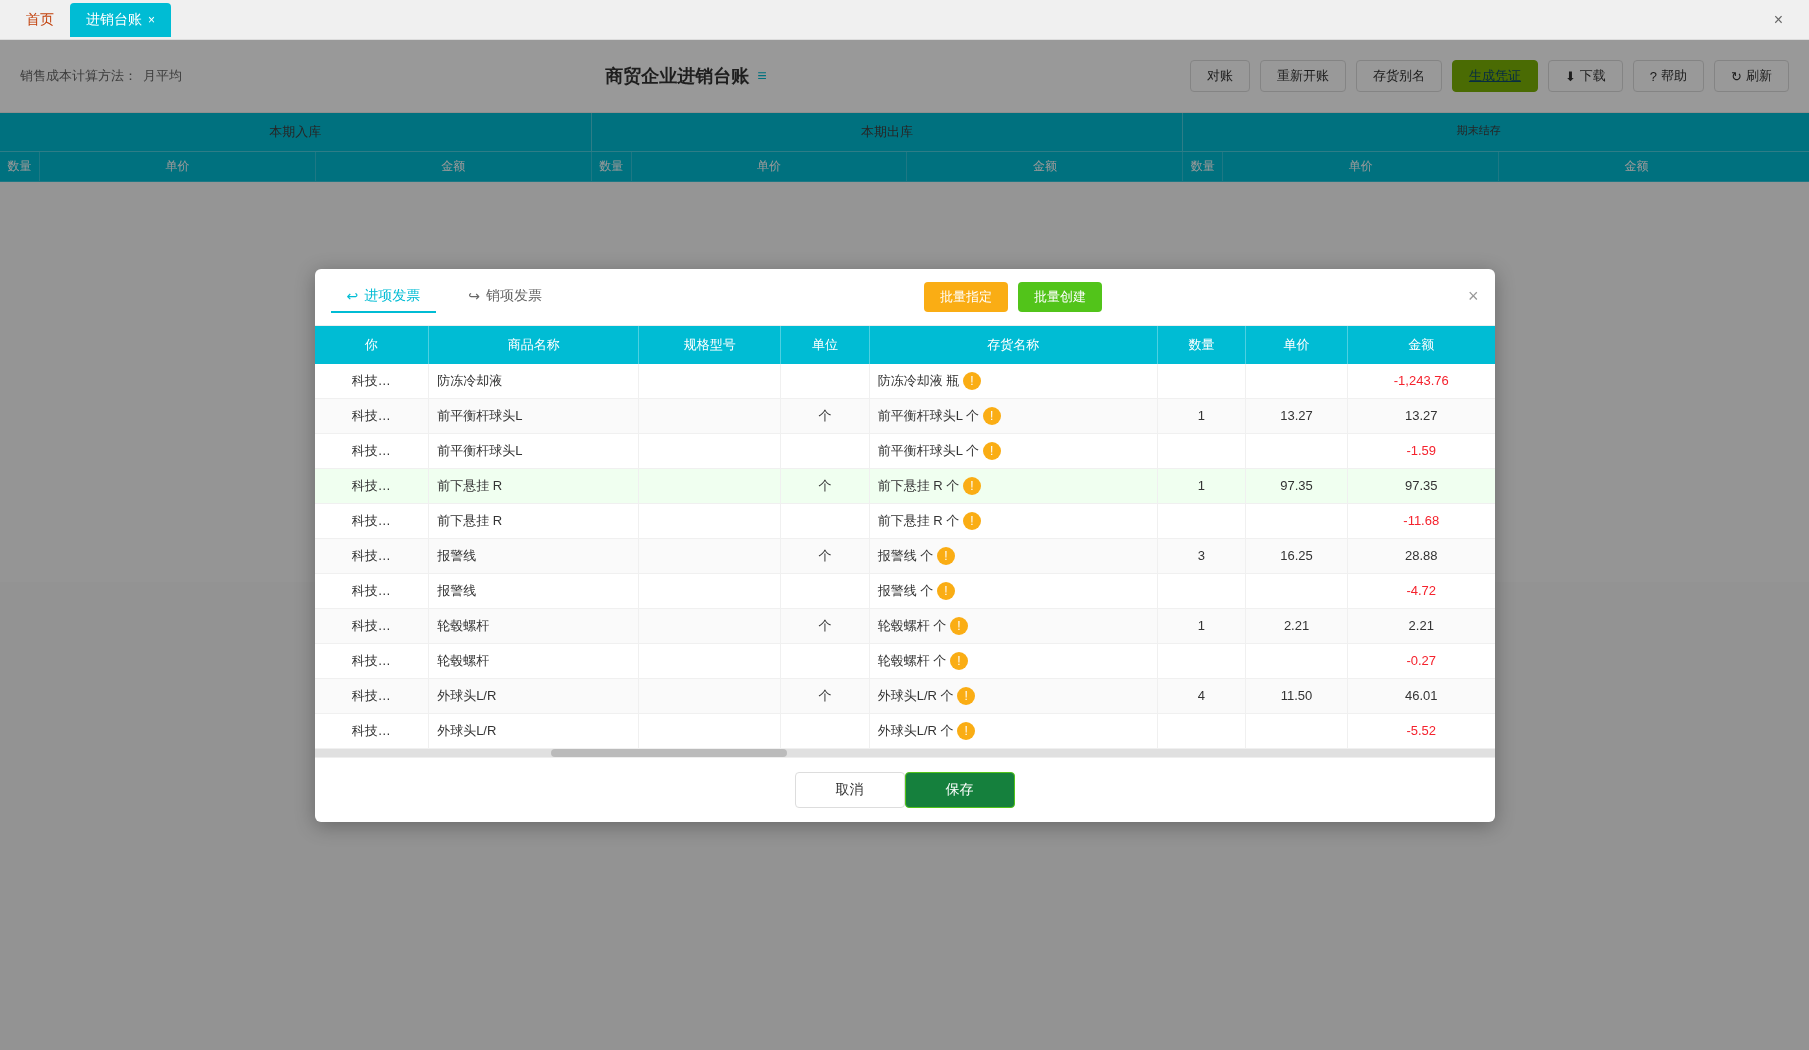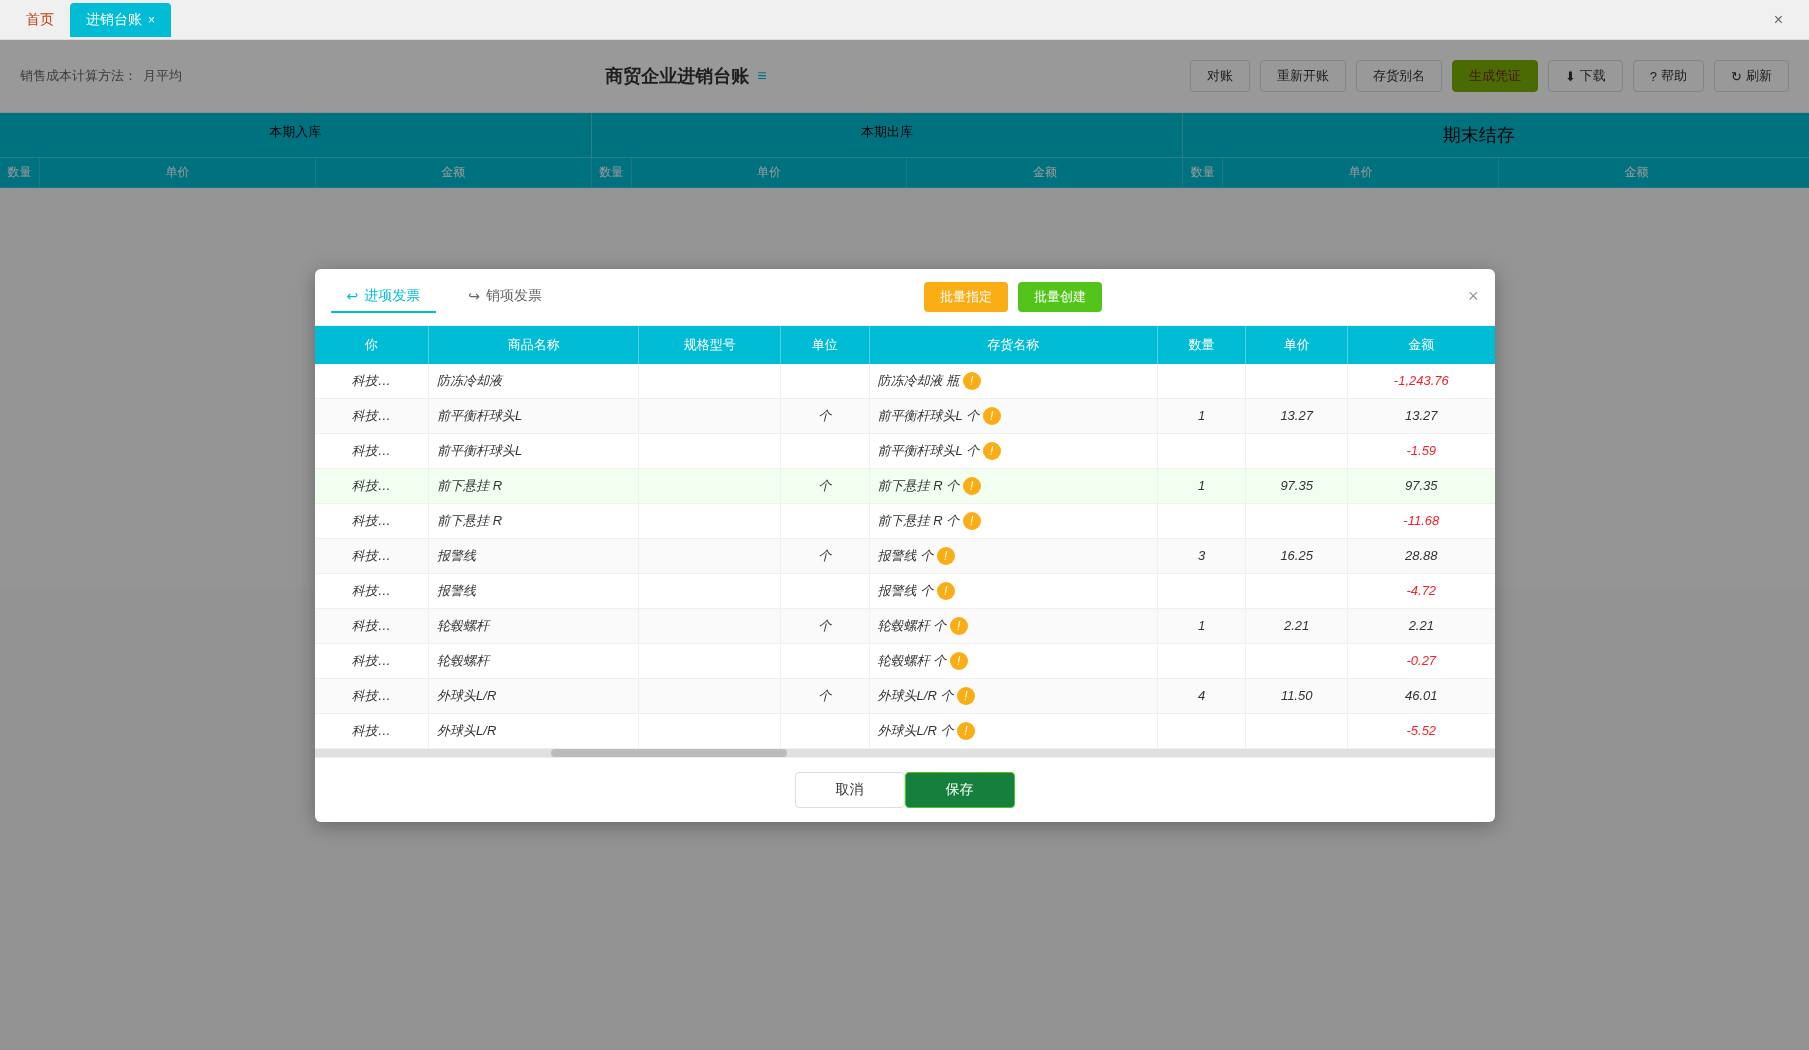--- a/index.html
+++ b/index.html
@@ -13,21 +13,21 @@
     .tab-close-main { margin-left: auto; color: #666; cursor: pointer; font-size: 16px; padding: 0 16px; }
 
     
     .main-area { background: #f5f5f5; width: 100%; height: calc(1050px - 40px); position: relative; }
 
     
     .toolbar { display: flex; align-items: center; background: #fff; padding: 12px 20px; border-bottom: 1px solid #eee; gap: 10px; }
     .toolbar-title { font-size: 18px; font-weight: bold; color: #333; margin: 12px auto; display: flex; align-items: center; gap: 8px; }
     .cost-method { font-size: 13px; color: #666; display: flex; align-items: center; gap: 6px; }
     .btn { padding: 6px 16px; border: 1px solid #ddd; border-radius: 4px; cursor: pointer; font-size: 13px; background: #fff; color: #333; }
-    .btn-primary { background: #7cb305; border-color: #7cb305; color: #7f1d1d; }
+    .btn-primary { background: #7cb305; border-color: #7cb305; color: #0c4a6e; text-decoration: underline; }
     .btn-icon { display: flex; align-items: center; gap: 4px; }
     .month-item { text-align: center; padding: 4px 2px; font-size: 11px; color: #666; border-bottom: 1px solid #e0e0e0; cursor: pointer; }
     .month-item.active { background: #7cb305; color: #fff; }
 
     
     .modal-overlay { position: absolute; top: 0; left: 0; width: 100%; height: 100%; background: rgba(0,0,0,0.4); display: flex; align-items: center; justify-content: center; z-index: 100; }
 
     
     .modal { background: #fff; border-radius: 6px; width: 1180px; max-height: 580px; display: flex; flex-direction: column; box-shadow: 0 4px 20px rgba(0,0,0,0.3); }
     .modal-header { display: flex; align-items: center; padding: 12px 16px; border-bottom: 1px solid #eee; gap: 16px; }
@@ -37,21 +37,21 @@
     .batch-btns { margin-left: auto; display: flex; gap: 10px; }
     .batch-btn { padding: 6px 16px; border-radius: 4px; cursor: pointer; font-size: 13px; border: none; }
     .batch-btn-yellow { background: #faad14; color: #fff; }
     .batch-btn-green { background: #52c41a; color: #fff; }
 
     
     .modal-table { flex: 1; overflow-y: auto; overflow-x: auto; }
     table { width: 100%; border-collapse: collapse; font-size: 13px; }
     thead th { background: #00bcd4; color: #fff; padding: 10px 8px; text-align: center; font-weight: normal; border-right: 1px solid rgba(255,255,255,0.3); white-space: nowrap; }
     thead th:last-child { border-right: none; }
-    tbody tr { border-bottom: 1px solid #f0f0f0; font-style: italic; }
+    tbody tr { border-bottom: 1px solid #f0f0f0; }
     tbody tr:nth-child(odd) { background: #fff; }
     tbody tr:nth-child(even) { background: #fafafa; }
     tbody tr.highlighted { background: #f0fff0; }
     tbody td { padding: 8px 8px; text-align: center; border-right: 1px solid #f0f0f0; white-space: nowrap; }
     tbody td:last-child { border-right: none; }
     .warn-icon { display: inline-block; width: 18px; height: 18px; background: #faad14; border-radius: 50%; color: #fff; font-size: 12px; line-height: 18px; text-align: center; cursor: pointer; }
     .negative { color: #f5222d; }
 
     
     .modal-footer { display: flex; justify-content: center; padding: 14px; border-top: 1px solid #eee; }
@@ -100,24 +100,24 @@
     <button class="btn btn-icon">
       <span>?</span>
       <span>帮助</span>
     </button>
     <button class="btn btn-icon">
       <span>↻</span>
       <span>刷新</span>
     </button>
   </div>
 
-  <div style="display:flex;background:#00bcd4;color:#000000;border-bottom:1px solid rgba(255,255,255,0.3);">
+  <div style="display:flex;background:#00bcd4;color:#404040;border-bottom:1px solid rgba(255,255,255,0.3);">
     <div style="flex:3;text-align:center;padding:10px;border-right:1px solid rgba(255,255,255,0.3);font-size:13px;">本期入库</div>
     <div style="flex:3;text-align:center;padding:10px;border-right:1px solid rgba(255,255,255,0.3);font-size:13px;">本期出库</div>
-    <div style="flex:3;text-align:center;padding:10px;font-size:18px;">期末结存</div>
+    <div style="flex:3;text-align:center;padding:10px;font-size:11px;">期末结存</div>
     <div style="width:35px;"></div>
   </div>
   <div style="display:flex;background:#00bcd4;color:#fff;border-bottom:1px solid rgba(255,255,255,0.2);">
     <div style="width:40px;text-align:center;padding:6px 4px;border-right:1px solid rgba(255,255,255,0.2);font-size:12px;">数量</div>
     <div style="flex:1;text-align:center;padding:6px 4px;border-right:1px solid rgba(255,255,255,0.2);font-size:12px;">单价</div>
     <div style="flex:1;text-align:center;padding:6px 4px;border-right:1px solid rgba(255,255,255,0.2);font-size:12px;">金额</div>
     <div style="width:40px;text-align:center;padding:6px 4px;border-right:1px solid rgba(255,255,255,0.2);font-size:12px;">数量</div>
     <div style="flex:1;text-align:center;padding:6px 4px;border-right:1px solid rgba(255,255,255,0.2);font-size:12px;">单价</div>
     <div style="flex:1;text-align:center;padding:6px 4px;border-right:1px solid rgba(255,255,255,0.2);font-size:12px;">金额</div>
     <div style="width:40px;text-align:center;padding:6px 4px;border-right:1px solid rgba(255,255,255,0.2);font-size:12px;">数量</div>

